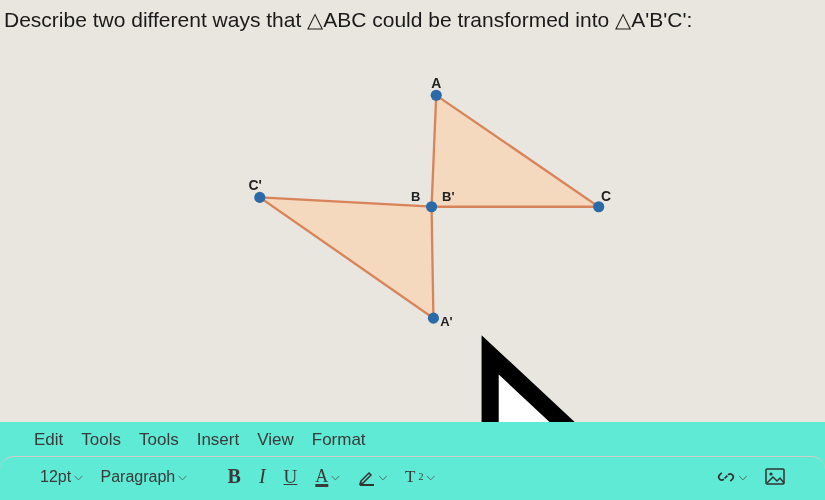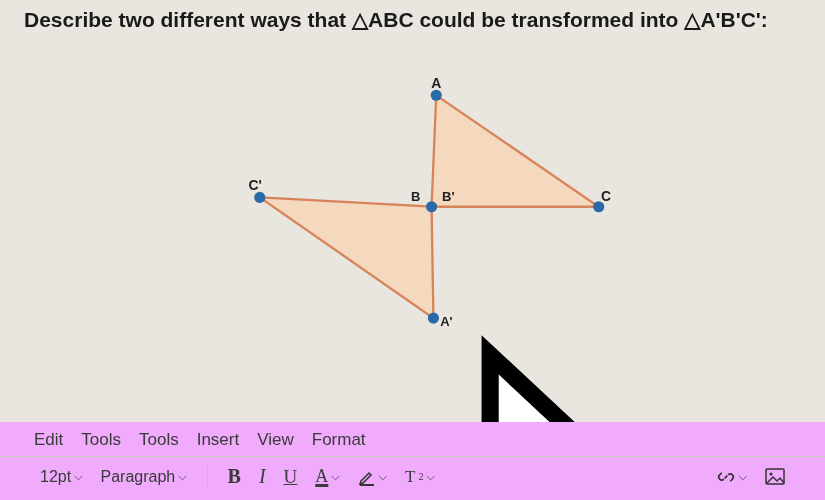--- a/index.html
+++ b/index.html
@@ -8,23 +8,22 @@
   height: 500px;
   background: #e8e6de;
   font-family: Arial, sans-serif;
   color: #2a2a2a;
   overflow: hidden;
   position: relative;
 }
 .question-text {
   padding: 8px 4px 4px 4px;
   font-size: 21px;
-  font-weight: bold;
+  font-weight: normal;
   color: #1a1a1a;
-  margin-left: 20px;
 }
 .figure-area {
   width: 100%;
   height: 360px;
   display: flex;
   align-items: center;
   justify-content: center;
   position: relative;
 }
 .figure-area svg {
@@ -35,38 +34,39 @@
   position: absolute;
   left: 333px;
   top: 296px;
   pointer-events: none;
 }
 .editor-bar {
   position: absolute;
   bottom: 0;
   left: 0;
   right: 0;
-  background: #f0abfc;
+  background: #5eead4;
 }
 .menubar {
   display: flex;
   gap: 18px;
   padding: 8px 34px 6px 34px;
   font-size: 17px;
   color: #3a3a3a;
 }
 .menubar span { cursor: default; }
 .toolbar {
   display: flex;
   align-items: center;
   gap: 6px;
   padding: 6px 34px 10px 34px;
   font-size: 16px;
   color: #3a3a3a;
   border-top: 1px solid #d0cec6;
+  border-radius: 14px;
 }
 .tb-item {
   display: flex;
   align-items: center;
   gap: 3px;
   padding: 2px 6px;
 }
 .sep {
   width: 1px;
   height: 22px;

